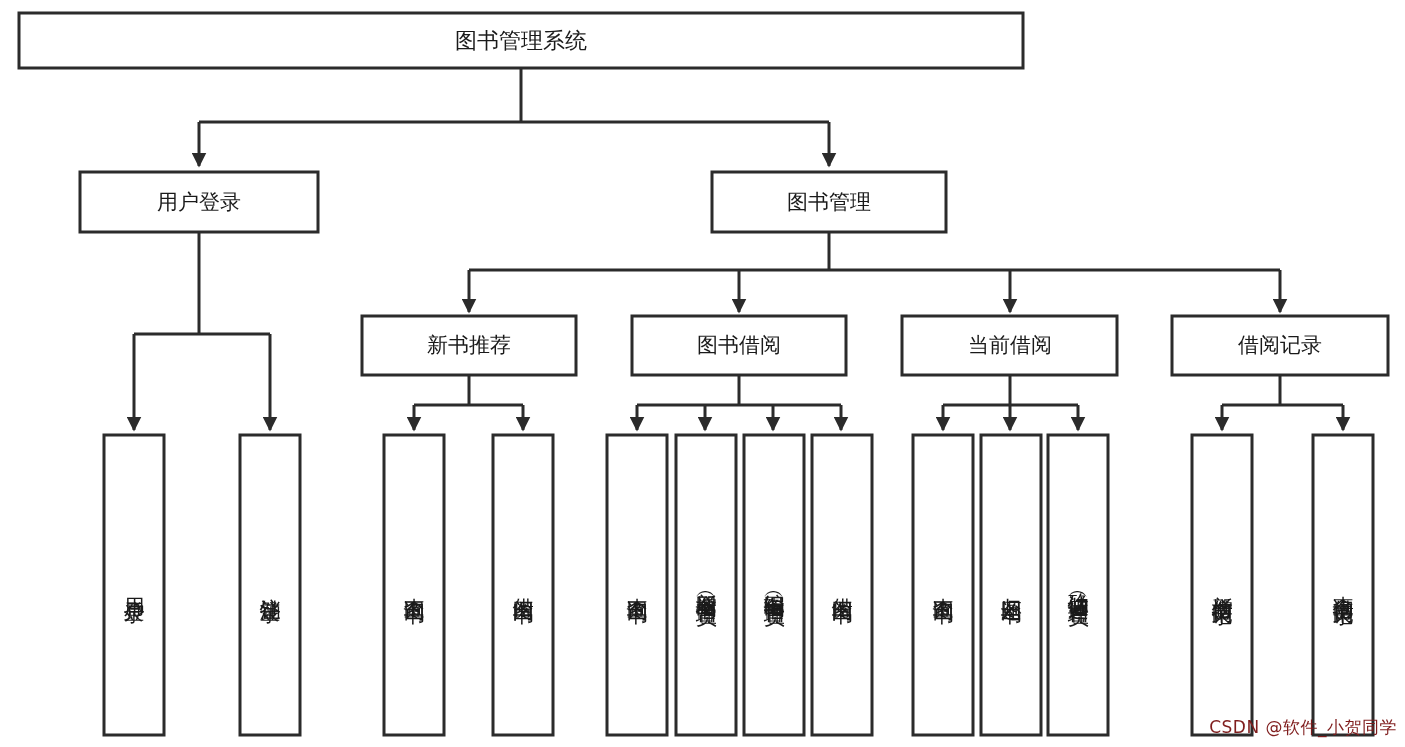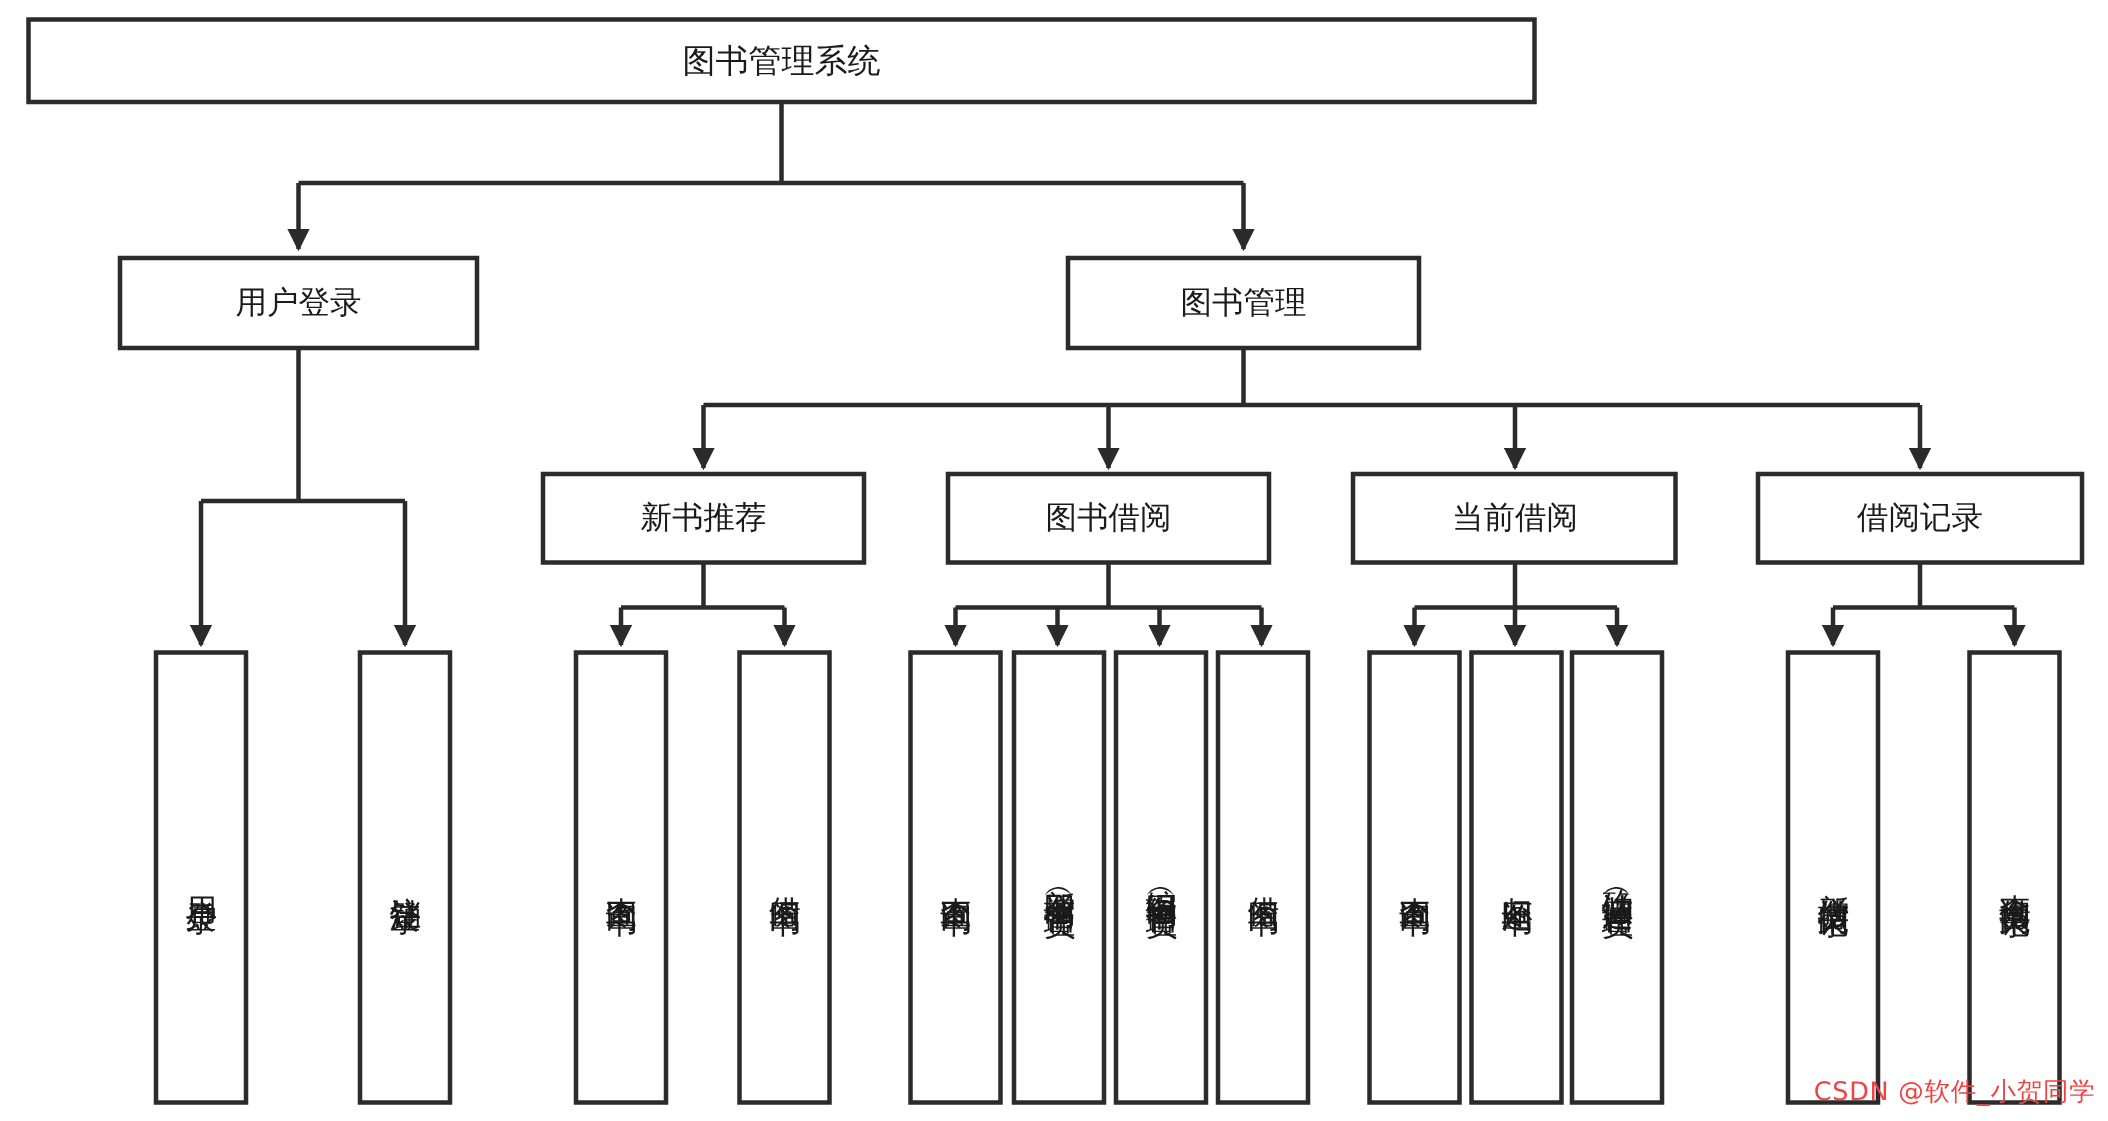--- a/index.html
+++ b/index.html
@@ -69,21 +69,21 @@
     color: #1a1a1a;
     white-space: nowrap;
     text-align: center;
   }
   .watermark {
     position: absolute;
     right: 8px;
     bottom: 8px;
     font-family: "DejaVu Sans", "Liberation Sans", sans-serif;
     font-size: 17px;
-    color: #ef4444;
+    color: #7f1d1d;
     white-space: nowrap;
     letter-spacing: 0.5px;
   }
 </style>
 </head>
 <body>
 
 <div id="diagram-root">
 
   <svg id="tree-svg" viewBox="0 0 1405 747">

